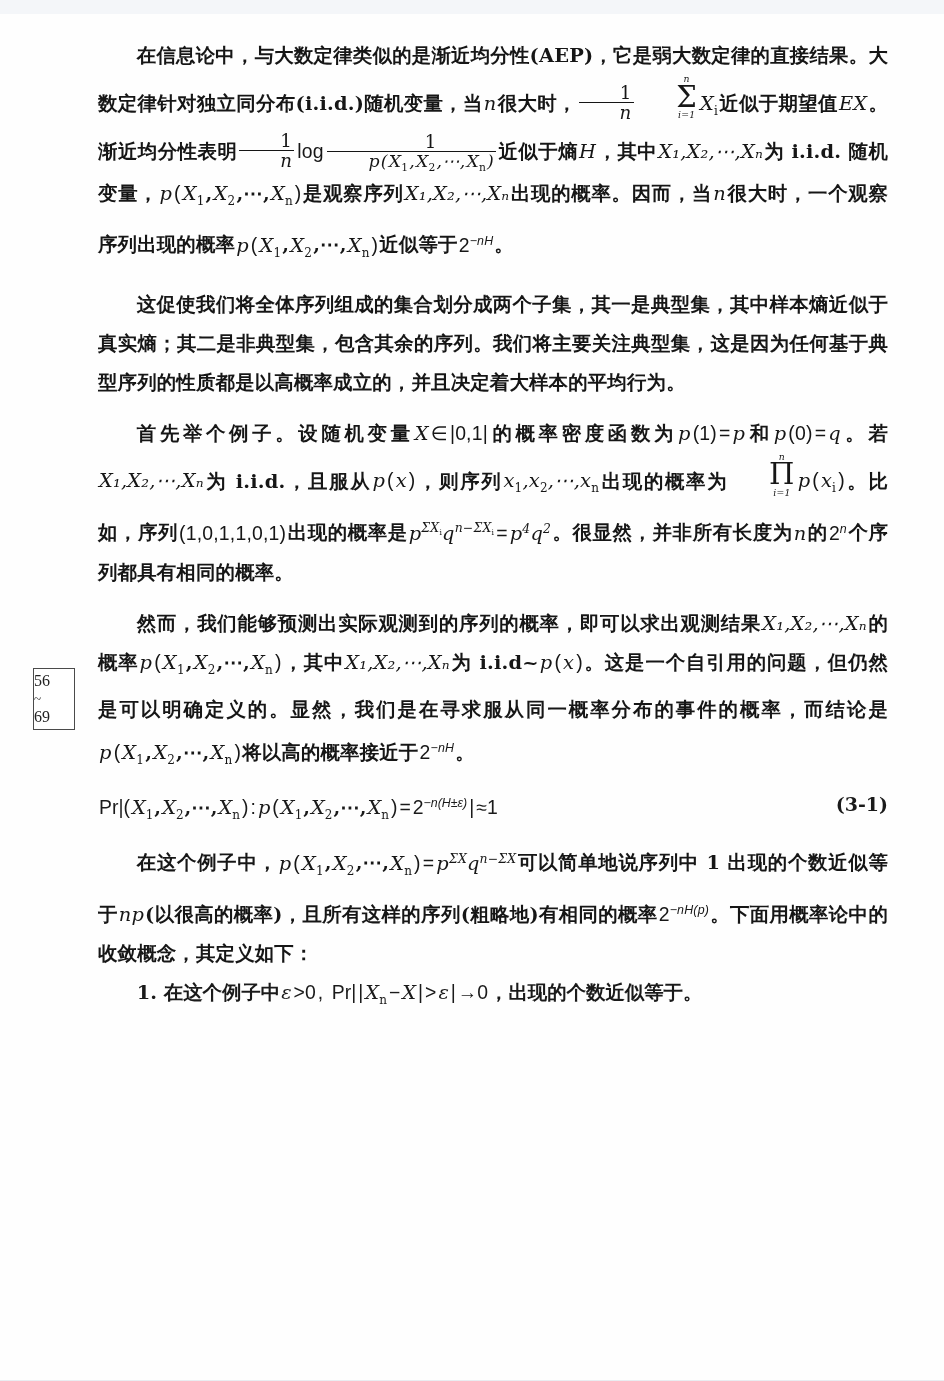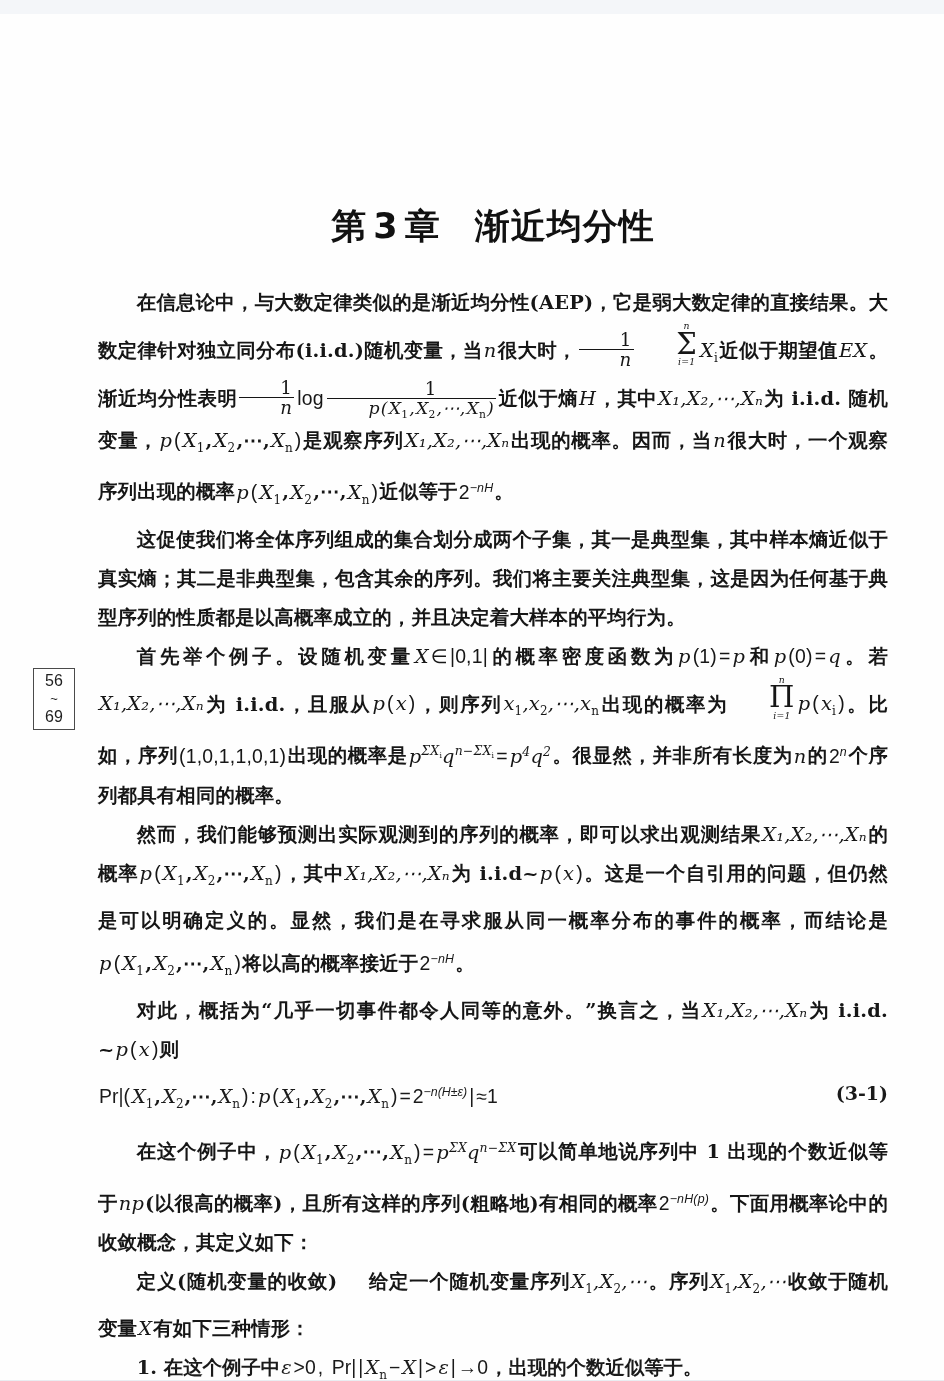--- a/index.html
+++ b/index.html
@@ -66,21 +66,21 @@
     text-align: justify;
     text-justify: inter-character;
     font-weight: 600;
     color: #161616;
     letter-spacing: 0.2px;
   }
   .para.indent {
     text-indent: 2em;
   }
   .p-first { margin-top: 36px; }
-  .p-gap { margin-top: 0px; }
+  .p-gap { margin-top: 12px; }
 
   
   .mi {
     font-family: "DejaVu Serif", "Liberation Serif", serif;
     font-style: italic;
     font-weight: 500;
     padding: 0 1px;
   }
   .mr {
     font-family: Liberation Sans, sans-serif;
@@ -140,22 +140,21 @@
     font-style: normal;
   }
 
   
   .page-marker {
     position: absolute;
     left: 33px;
     top: 668px;
     width: 40px;
     border: 1.4px solid #4a4a4a;
-    text-align: center;
-    font-family: Liberation Sans, sans-serif;
+    font-family: Liberation Serif, serif;
     font-size: 16px;
     line-height: 21px;
     color: #222;
     padding: 1px 0 2px;
     background: #fff;
   }
   .page-marker span { display: block; }
   .page-marker .tilde { font-size: 13px; line-height: 15px; }
 
   
@@ -197,56 +196,47 @@
   <div class="top-band"></div>
 
   <div class="page-marker">
     <span>56</span>
     <span class="tilde">~</span>
     <span>69</span>
   </div>
 
   <div class="content">
 
-    <div class="chapter-title">
-      <span>第</span><span class="num">3</span><span>章</span><span class="gap"></span><span>渐近均分性</span>
-    </div>
 
     <div class="para indent p-first">
       <span>在信息论中，与大数定律类似的是渐近均分性(AEP)，它是弱大数定律的直接结果。大数定律针对独立同分布(i.i.d.)随机变量，当</span><span class="mi">n</span><span>很大时，</span><span class="frac"><span class="num">1</span><span class="den">n</span></span><span class="bigop"><span class="lim">n</span><span class="sym">Σ</span><span class="lim">i=1</span></span><span class="mi">X<sub>i</sub></span><span>近似于期望值</span><span class="mi">EX</span><span>。渐近均分性表明</span><span class="frac"><span class="num">1</span><span class="den">n</span></span><span class="mr">log</span><span class="frac big"><span class="num">1</span><span class="den"><span class="mi">p</span>(<span class="mi">X<sub>1</sub></span>,<span class="mi">X<sub>2</sub></span>,⋯,<span class="mi">X<sub>n</sub></span>)</span></span><span>近似于熵</span><span class="mi">H</span><span>，其中</span><span class="mi">X₁,X₂,⋯,Xₙ</span><span>为 i.i.d. 随机变量，</span><span class="mi">p</span><span class="mr">(</span><span class="mi">X<sub>1</sub></span>,<span class="mi">X<sub>2</sub></span>,⋯,<span class="mi">X<sub>n</sub></span><span class="mr">)</span><span>是观察序列</span><span class="mi">X₁,X₂,⋯,Xₙ</span><span>出现的概率。因而，当</span><span class="mi">n</span><span>很大时，一个观察序列出现的概率</span><span class="mi">p</span><span class="mr">(</span><span class="mi">X<sub>1</sub></span>,<span class="mi">X<sub>2</sub></span>,⋯,<span class="mi">X<sub>n</sub></span><span class="mr">)</span><span>近似等于</span><span class="mr">2<sup class="mexp">−nH</sup></span><span>。</span>
     </div>
 
     <div class="para indent p-gap">这促使我们将全体序列组成的集合划分成两个子集，其一是典型集，其中样本熵近似于真实熵；其二是非典型集，包含其余的序列。我们将主要关注典型集，这是因为任何基于典型序列的性质都是以高概率成立的，并且决定着大样本的平均行为。</div>
 
     <div class="para indent p-gap">
       <span>首先举个例子。设随机变量</span><span class="mi">X</span><span class="mr">∈</span><span class="mr">|0,1|</span><span>的概率密度函数为</span><span class="mi">p</span><span class="mr">(1)</span><span class="mr">=</span><span class="mi">p</span><span>和</span><span class="mi">p</span><span class="mr">(0)</span><span class="mr">=</span><span class="mi">q</span><span>。若</span><span class="mi">X₁,X₂,⋯,Xₙ</span><span>为 i.i.d.，且服从</span><span class="mi">p</span><span class="mr">(</span><span class="mi">x</span><span class="mr">)</span><span>，则序列</span><span class="mi">x<sub>1</sub>,x<sub>2</sub>,⋯,x<sub>n</sub></span><span>出现的概率为</span><span class="bigop"><span class="lim">n</span><span class="sym">Π</span><span class="lim">i=1</span></span><span class="mi">p</span><span class="mr">(</span><span class="mi">x<sub>i</sub></span><span class="mr">)</span><span>。比如，序列</span><span class="mr">(1,0,1,1,0,1)</span><span>出现的概率是</span><span class="mi">p<sup class="mexp">ΣX<sub>i</sub></sup>q<sup class="mexp">n−ΣX<sub>i</sub></sup></span><span class="mr">=</span><span class="mi">p<sup class="mexp">4</sup>q<sup class="mexp">2</sup></span><span>。很显然，并非所有长度为</span><span class="mi">n</span><span>的</span><span class="mr">2<sup class="mexp">n</sup></span><span>个序列都具有相同的概率。</span>
     </div>
 
     <div class="para indent p-gap">
       <span>然而，我们能够预测出实际观测到的序列的概率，即可以求出观测结果</span><span class="mi">X₁,X₂,⋯,Xₙ</span><span>的概率</span><span class="mi">p</span><span class="mr">(</span><span class="mi">X<sub>1</sub></span>,<span class="mi">X<sub>2</sub></span>,⋯,<span class="mi">X<sub>n</sub></span><span class="mr">)</span><span>，其中</span><span class="mi">X₁,X₂,⋯,Xₙ</span><span>为 i.i.d~</span><span class="mi">p</span><span class="mr">(</span><span class="mi">x</span><span class="mr">)</span><span>。这是一个自引用的问题，但仍然是可以明确定义的。显然，我们是在寻求服从同一概率分布的事件的概率，而结论是</span><span class="mi">p</span><span class="mr">(</span><span class="mi">X<sub>1</sub></span>,<span class="mi">X<sub>2</sub></span>,⋯,<span class="mi">X<sub>n</sub></span><span class="mr">)</span><span>将以高的概率接近于</span><span class="mr">2<sup class="mexp">−nH</sup></span><span>。</span>
     </div>
 
-    <div class="para indent p-gap">
-      <span>对此，概括为“几乎一切事件都令人同等的意外。”换言之，当</span><span class="mi">X₁,X₂,⋯,Xₙ</span><span>为 i.i.d. ~</span><span class="mi">p</span><span class="mr">(</span><span class="mi">x</span><span class="mr">)</span><span>则</span>
-    </div>
 
     <div class="eq-row">
       <div class="eq-body">
         <span class="mr">Pr|(</span><span class="mi">X<sub>1</sub></span>,<span class="mi">X<sub>2</sub></span>,⋯,<span class="mi">X<sub>n</sub></span><span class="mr">)</span><span class="mr">:</span><span class="mi">p</span><span class="mr">(</span><span class="mi">X<sub>1</sub></span>,<span class="mi">X<sub>2</sub></span>,⋯,<span class="mi">X<sub>n</sub></span><span class="mr">)</span><span class="mr">=</span><span class="mr">2<sup class="mexp">−n(H±ε)</sup></span><span class="mr">|</span><span class="mr">≈1</span>
       </div>
       <div class="eq-tag">(3-1)</div>
     </div>
 
     <div class="para indent">
       <span>在这个例子中，</span><span class="mi">p</span><span class="mr">(</span><span class="mi">X<sub>1</sub></span>,<span class="mi">X<sub>2</sub></span>,⋯,<span class="mi">X<sub>n</sub></span><span class="mr">)</span><span class="mr">=</span><span class="mi">p<sup class="mexp">ΣX</sup>q<sup class="mexp">n−ΣX</sup></span><span>可以简单地说序列中 1 出现的个数近似等于</span><span class="mi">np</span><span>(以很高的概率)，且所有这样的序列(粗略地)有相同的概率</span><span class="mr">2<sup class="mexp">−nH(p)</sup></span><span>。下面用概率论中的收敛概念，其定义如下：</span>
     </div>
 
-    <div class="para indent">
-      <span class="lead">定义</span><span class="lead">(随机变量的收敛)</span><span class="dfn-gap"></span><span>给定一个随机变量序列</span><span class="mi">X<sub>1</sub>,X<sub>2</sub>,⋯</span><span>。序列</span><span class="mi">X<sub>1</sub>,X<sub>2</sub>,⋯</span><span>收敛于随机变量</span><span class="mi">X</span><span>有如下三种情形：</span>
-    </div>
 
     <div class="list-item">
       <span>1.</span>
       <span>在这个例子中</span><span class="mi">ε</span><span class="mr">&gt;0</span><span class="mr">,</span> <span class="mr">Pr|</span><span class="mr">|</span><span class="mi">X<sub>n</sub></span><span class="mr">−</span><span class="mi">X</span><span class="mr">|</span><span class="mr">&gt;</span><span class="mi">ε</span><span class="mr">|</span><span class="mr">→0</span><span>，出现的个数近似等于。</span>
     </div>
 
   </div>
 
   <div class="bottom-rule"></div>
 </div>

